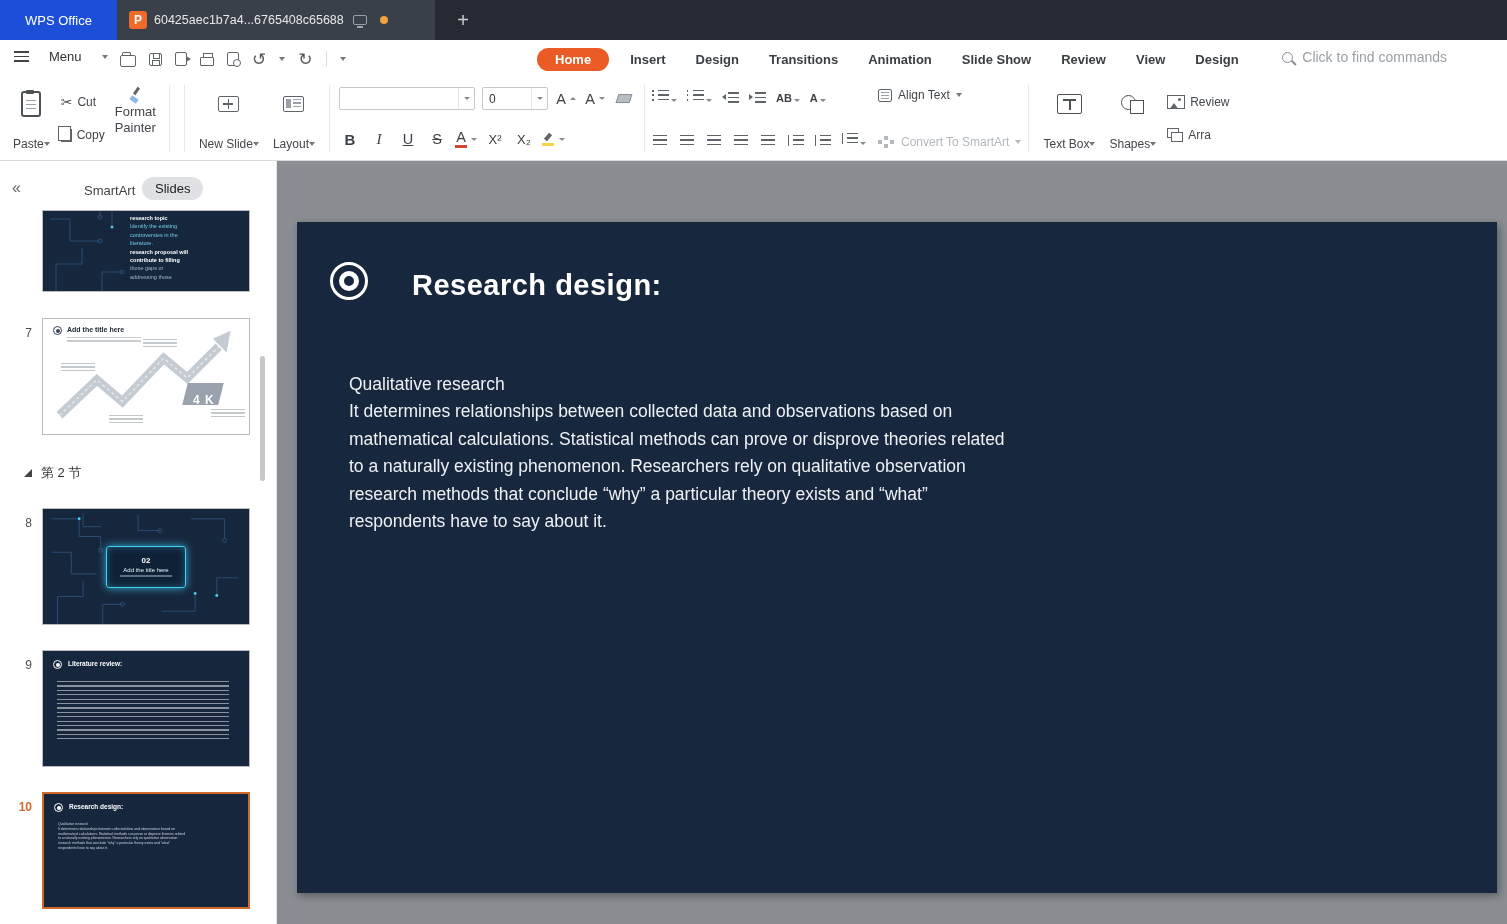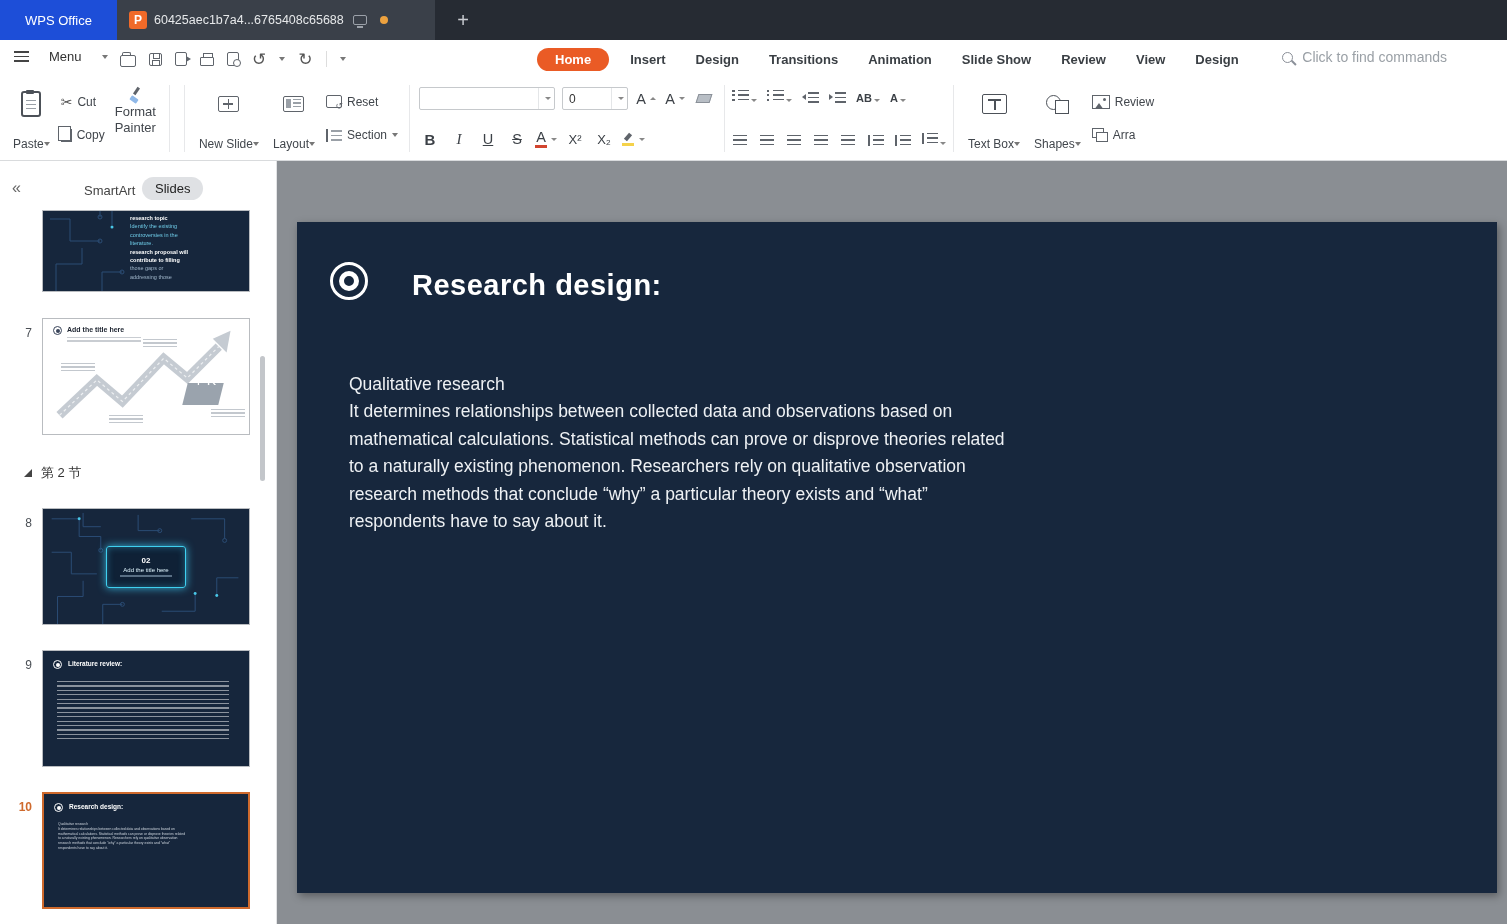--- a/index.html
+++ b/index.html
@@ -146,21 +146,21 @@
 .t6-text .hl{color:#fff;font-weight:bold;}
 .t6-text .cy{color:#6fcce8;}
 .t-ring{position:absolute;width:9px;height:9px;border:1.5px solid #fff;border-radius:50%;}
 .t-ring::after{content:'';position:absolute;inset:1.5px;background:#fff;border-radius:50%;}
 .t-ring.darkc{border-color:#39445a;}
 .t-ring.darkc::after{background:#39445a;}
 .t7-title{position:absolute;left:24px;top:7px;font-size:7px;font-weight:bold;color:#1d2430;}
 .t7-sub{position:absolute;left:24px;top:18px;width:74px;height:6px;background:repeating-linear-gradient(to bottom,#c9cdd2 0 1.4px,transparent 1.4px 3.4px);}
 .cap{position:absolute;width:34px;height:9px;background:repeating-linear-gradient(to bottom,#c3c8ce 0 1.3px,transparent 1.3px 3.3px);}
 .t7-4kbg{position:absolute;left:142px;top:64px;width:36px;height:22px;background:#9aa3ad;transform:skewX(-14deg);}
-.t7-4k{position:absolute;left:150px;top:53px;font-size:14px;font-weight:normal;color:#fff;letter-spacing:1px;}
+.t7-4k{position:absolute;left:150px;top:74px;font-size:12px;font-weight:bold;color:#fff;letter-spacing:1px;}
 .t8-box{position:absolute;left:50%;top:50%;transform:translate(-50%,-50%);width:80px;height:42px;border:1px solid #3fd0f0;border-radius:3px;box-shadow:0 0 9px rgba(60,200,240,.85),inset 0 0 7px rgba(60,200,240,.4);display:flex;flex-direction:column;align-items:center;justify-content:center;gap:2px;background:rgba(12,30,50,.65);}
 .t8-num{font-size:8px;font-weight:bold;color:#fff;}
 .t8-title{font-size:6px;color:#dff4fd;}
 .t8-sub{width:52px;height:2px;background:rgba(200,230,250,.4);}
 .t9 .t-ring,.t10 .t-ring{left:10px;top:9px;}
 .t-title-dark{position:absolute;left:25px;top:9px;font-size:6.5px;font-weight:bold;color:#fff;}
 .t9-body{position:absolute;left:14px;top:30px;width:172px;height:58px;background:repeating-linear-gradient(to bottom,rgba(255,255,255,.5) 0 1.3px,transparent 1.3px 4.4px);}
 .t10-body{position:absolute;left:14px;top:28px;width:158px;font-size:3.4px;line-height:4.8px;color:#ccd4dd;}
 
 
@@ -269,31 +269,20 @@
         </span>
     </div>
     <div class="bigbtn">
       <span class="ic">
           <span class="i-layout"></span>
         </span>
       <span class="lbl">
           <span>Layout</span>
           <span class="cv"></span>
         </span>
-    </div>
-    <div class="vcol">
-      <div class="smallbtn">
-        <span class="i-reset"></span>
-        <span>Reset</span>
-      </div>
-      <div class="smallbtn">
-        <span class="i-section"></span>
-        <span>Section</span>
-        <span class="cv"></span>
-      </div>
     </div>
   </div>
 
   <div class="vsep"></div>
 
   <div class="fontgrp">
     <div class="frow">
       <div class="combo" style="width:136px">
         <span class="val"></span>
         <span class="dd">
@@ -373,20 +362,32 @@
       <span class="li ls">
           <span class="ln"></span>
         </span>
       <span class="li ls">
           <span class="ln"></span>
         </span>
       <span><span class="li ls"><span class="ln"></span></span><span class="tcv"></span></span>
     </div>
   </div>
 
+  <div class="pright">
+    <div class="prbtn">
+      <span class="i-aligntext"></span>
+      <span>Align Text</span>
+      <span class="cv"></span>
+    </div>
+    <div class="prbtn dis">
+      <span class="i-smartart"></span>
+      <span>Convert To SmartArt</span>
+      <span class="cv" style="border-top-color:#b3b8bd"></span>
+    </div>
+  </div>
 
   <div class="vsep"></div>
 
   <div class="grp">
     <div class="bigbtn">
       <span class="ic">
           <span class="i-textbox"></span>
         </span>
       <span class="lbl">
           <span>Text Box</span>

